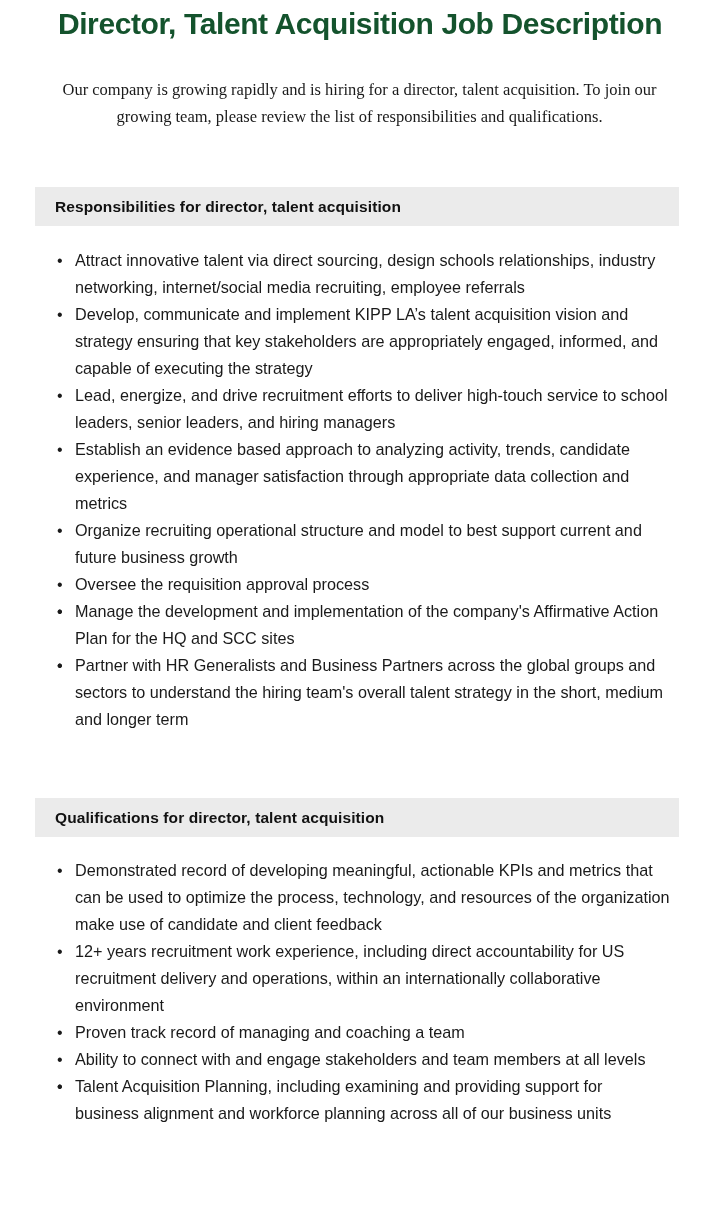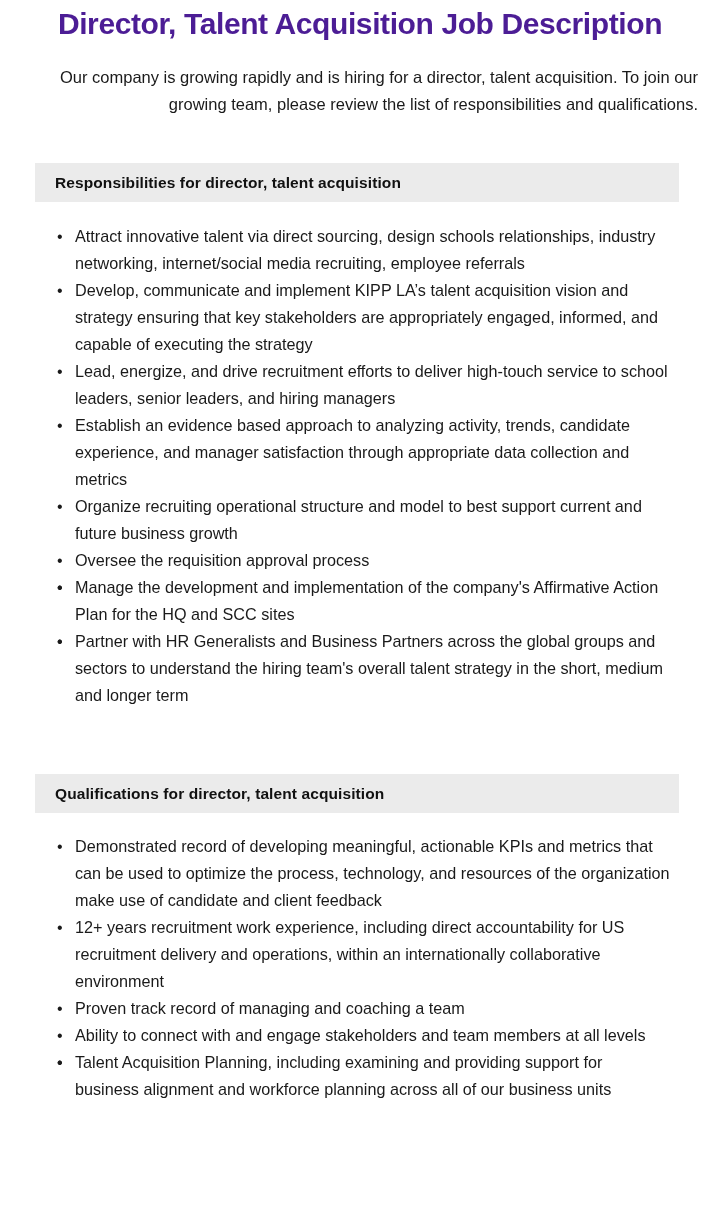--- a/index.html
+++ b/index.html
@@ -18,32 +18,33 @@
     width: 720px;
     box-sizing: border-box;
     padding: 0;
     position: relative;
   }
   .doc-title {
     font-size: 30px;
     line-height: 36px;
     font-weight: 700;
     letter-spacing: -0.4px;
-    color: #4c1d95;
+    color: #14532d;
     text-align: center;
     margin: 0;
     padding: 6px 20px 0 20px;
   }
   .intro {
     font-size: 16.5px;
     line-height: 27px;
     color: #1a1a1a;
-    margin: 0;
+    margin: 12px;
     padding: 22px 22px 0 21px;
-    text-align: right;
+    text-align: center;
+    font-family: Liberation Serif, serif;
   }
   .section {
     margin: 0;
     padding: 16px;
   }
   .section-header {
     background: #ebebeb;
     margin: 0 25px 0 19px;
     padding: 10px 0 10px 20px;
     box-sizing: border-box;

